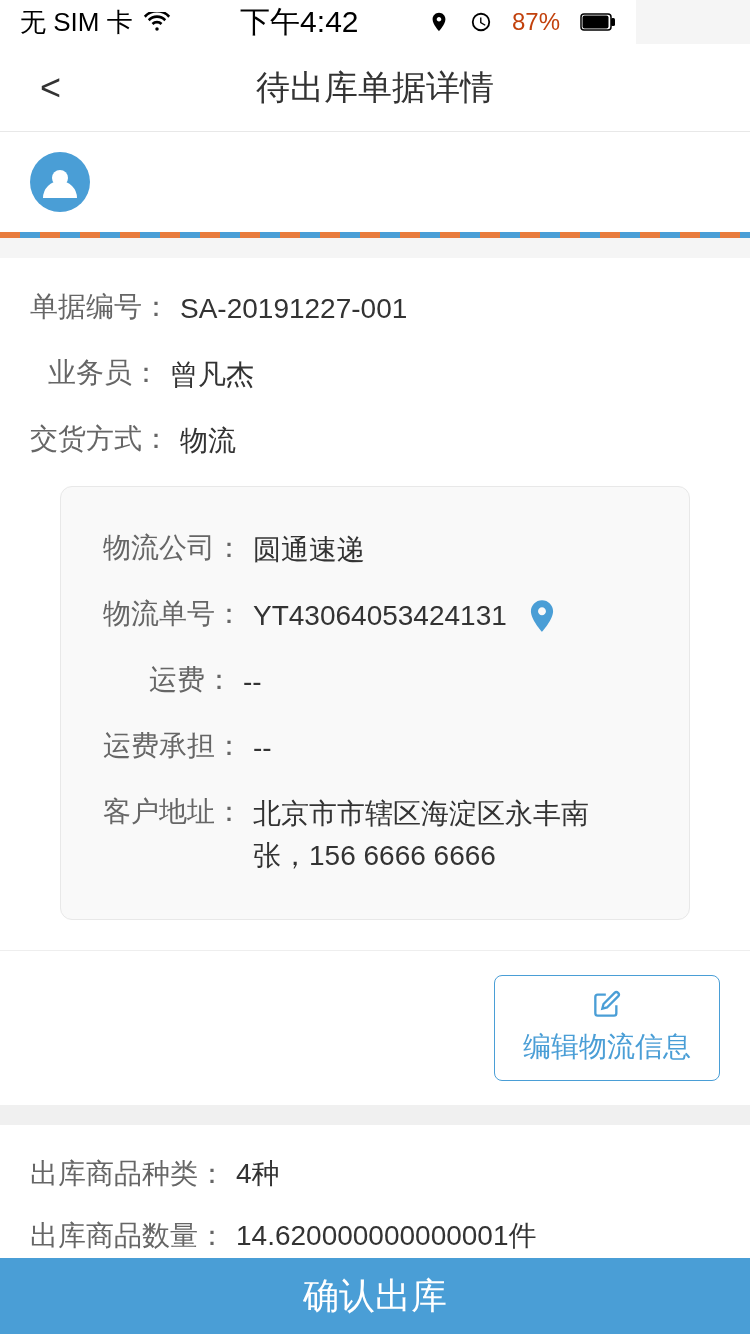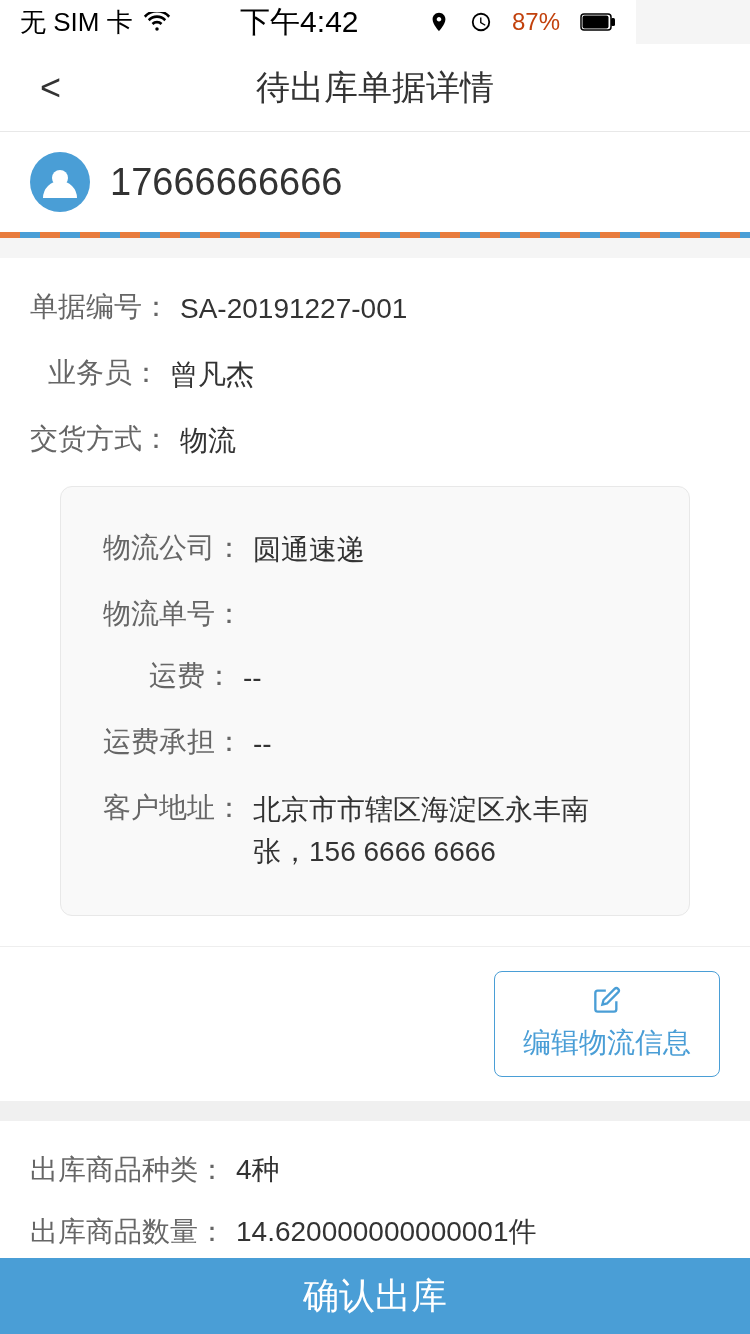--- a/index.html
+++ b/index.html
@@ -311,21 +311,20 @@
 
 <div class="content">
 
   <div class="customer-section">
     <div class="customer-avatar">
       <svg viewBox="0 0 40 40" fill="none" xmlns="http://www.w3.org/2000/svg">
         <circle cx="20" cy="16" r="8" fill="#fff"></circle>
         <path d="M4 36c0-8.837 7.163-16 16-16s16 7.163 16 16" stroke="#fff" stroke-width="2" fill="#fff"></path>
       </svg>
     </div>
-    <div class="customer-phone">17666666666</div>
   </div>
   <div class="dashed-divider"></div>
 
   <div class="info-section">
     <div class="info-row">
       <span class="info-label">单据编号：</span>
       <span class="info-value">SA-20191227-001</span>
     </div>
     <div class="info-row">
       <span class="info-label">业务员：</span>
@@ -336,20 +335,26 @@
       <span class="info-value">物流</span>
     </div>
 
     <div class="logistics-card">
       <div class="logistics-row">
         <span class="logistics-label">物流公司：</span>
         <span class="logistics-value">圆通速递</span>
       </div>
       <div class="logistics-row">
         <span class="logistics-label">物流单号：</span>
+        <div class="tracking-container">
+          <span class="logistics-value">YT43064053424131</span>
+          <svg class="location-icon" viewBox="0 0 24 24" fill="#4a9ed6">
+              <path d="M12 2C8.13 2 5 5.13 5 9c0 5.25 7 13 7 13s7-7.75 7-13c0-3.87-3.13-7-7-7zm0 9.5c-1.38 0-2.5-1.12-2.5-2.5s1.12-2.5 2.5-2.5 2.5 1.12 2.5 2.5-1.12 2.5-2.5 2.5z"></path>
+            </svg>
+        </div>
       </div>
       <div class="logistics-row">
         <span class="logistics-label">运费：</span>
         <span class="logistics-value">--</span>
       </div>
       <div class="logistics-row">
         <span class="logistics-label">运费承担：</span>
         <span class="logistics-value">--</span>
       </div>
       <div class="logistics-row">

